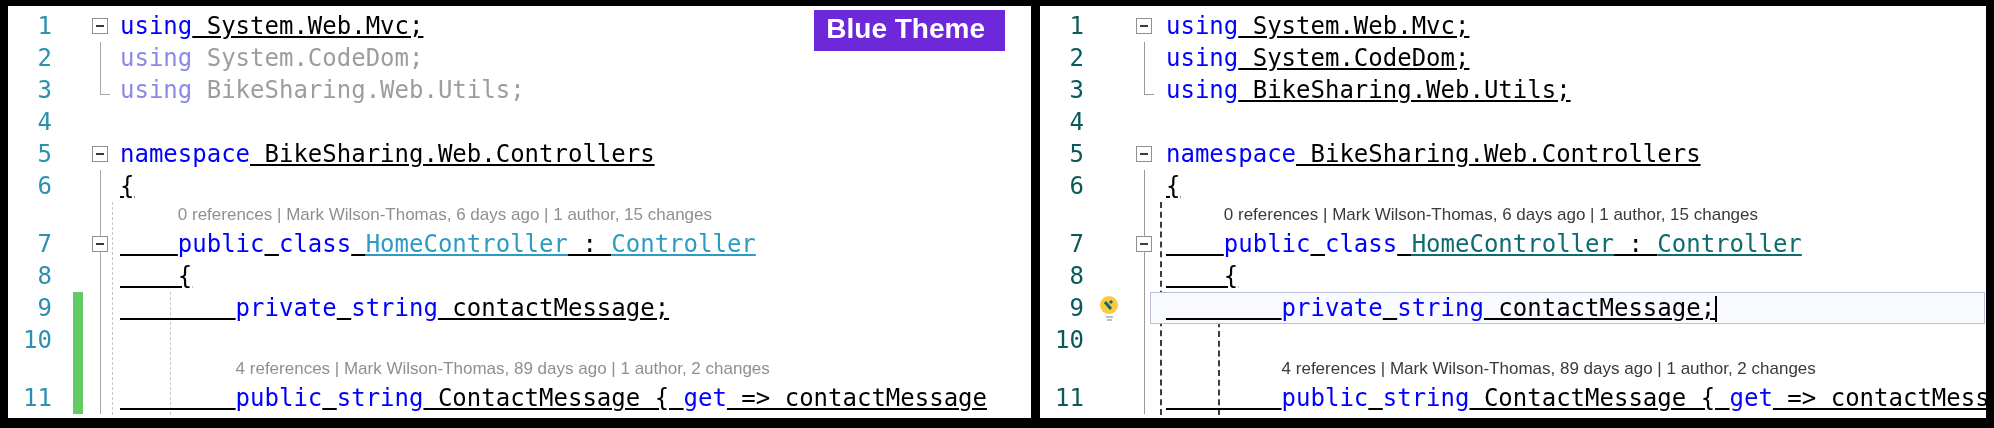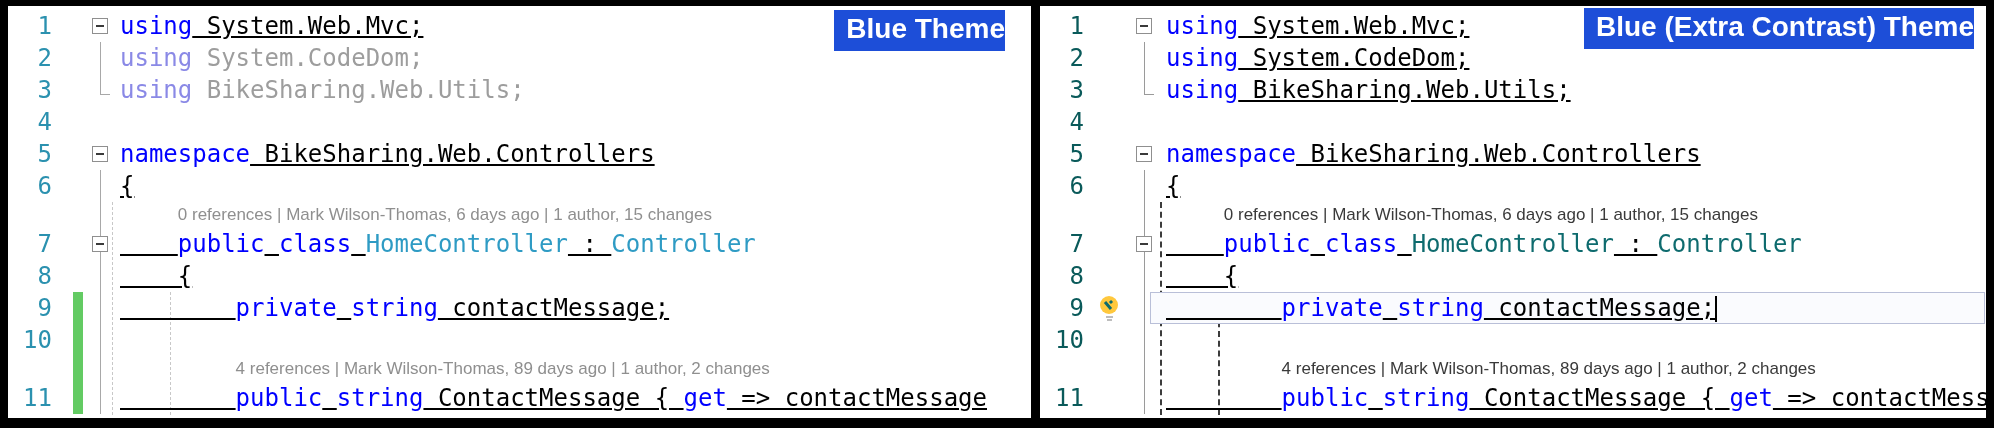--- a/index.html
+++ b/index.html
@@ -23,33 +23,33 @@
   .vline{position:absolute;left:50%;top:0;bottom:0;width:0;border-left:1px solid var(--outl);}
   .vend{position:absolute;left:50%;top:0;height:62%;width:9px;
         border-left:1px solid var(--outl);border-bottom:1px solid var(--outl);}
   .obox{position:absolute;left:50%;top:50%;transform:translate(-50%,-50%);
         width:16px;height:16px;background:#fff;border:1px solid #8f8f8f;z-index:3;box-sizing:border-box;}
   .obox::after{content:"";position:absolute;left:3px;right:3px;top:50%;height:2px;margin-top:-1px;background:#3a3a3a;}
 
   .code{flex:1;white-space:pre;overflow:hidden;padding-left:6px;position:relative;z-index:2;
         font:24px/32px "DejaVu Sans Mono",monospace;color:var(--pl);}
   .lenscell{font:17px/26px "Liberation Sans",sans-serif;color:var(--lens);}
-  .kw{color:var(--kw);} .ty{color:var(--ty);} .pl{color:var(--pl);text-decoration:underline;}
+  .kw{color:var(--kw);} .ty{color:var(--ty);text-decoration:underline;} .pl{color:var(--pl);text-decoration:underline;}
   .fk{color:var(--fk);} .ft{color:var(--ft);}
 
   .row.current::before{content:"";position:absolute;left:110px;right:1px;top:0;bottom:0;
         background:var(--clf);border:1px solid var(--clb);box-sizing:border-box;z-index:0;}
   .caret{display:inline-block;width:2px;height:26px;background:#000;vertical-align:middle;}
 
   .guide{position:absolute;width:0;z-index:0;}
   .panel.left .guide{border-left:1px dashed var(--guide);}
   .panel.right .guide{border-left:2px dashed var(--guide);}
 
-  .theme-label{position:absolute;top:4px;background:#1d4ed8;color:#fff;z-index:6;
-        font:bold 28px/36px "Liberation Sans",sans-serif;padding:1px 0 4px 12px;}
+  .theme-label{position:absolute;top:4px;background:#6d28d9;color:#fff;z-index:6;
+        font:bold 28px/36px "Liberation Sans",sans-serif;padding:1px 20px 4px 12px;}
   .panel.left .theme-label{right:26px;}
   .panel.right .theme-label{right:12px;top:2px;}
 
   .bulb{position:absolute;left:4px;top:3px;z-index:4;}
 </style>
 </head>
 <body>
 
 <div class="frame">
   <div class="panel left" id="panel-left" style="--kw: #0000FF; --ty: #2E9BC4; --pl: #000000; --fk: #8A89E6; --ft: #9D9D9D; --num: #2B91AF; --lens: #8F8F8F; --chgc: #63CB63; --guide: #C8C8C8; --outl: #A8A8A8;">
@@ -164,21 +164,20 @@
           <div class="outline">
             <div class="vline"></div>
           </div>
           <div class="code"><span class="pl">        </span><span class="kw">public</span><span class="pl"> </span><span class="kw">string</span><span class="pl"> ContactMessage { </span><span class="kw">get</span><span class="pl"> =&gt; contactMessage</span></div>
         </div>
       </div>
   <div class="guide" style="left: 104px; top: 196px; height: 213px;"></div>
       <div class="guide" style="left: 162px; top: 286px; height: 123px;"></div>
     </div>
   <div class="panel right" id="panel-right" style="--kw: #0000FF; --ty: #0E6B6E; --pl: #000000; --fk: #0000FF; --ft: #000000; --num: #0A5A5A; --lens: #3A3A3A; --chgc: #63CB63; --guide: #3C3C3C; --outl: #9A9A9A; --clb: #B9BFD8; --clf: #FAFBFE;">
-    <div class="theme-label">Blue (Extra Contrast) Theme</div>
     <div class="rows">
         <div class="row">
           <div class="num">1</div>
           <div class="chg"></div>
           <div class="outline">
             <div class="obox"></div>
           </div>
           <div class="code"><span class="kw">using</span><span class="pl"> System.Web.Mvc;</span></div>
         </div>
         <div class="row">

